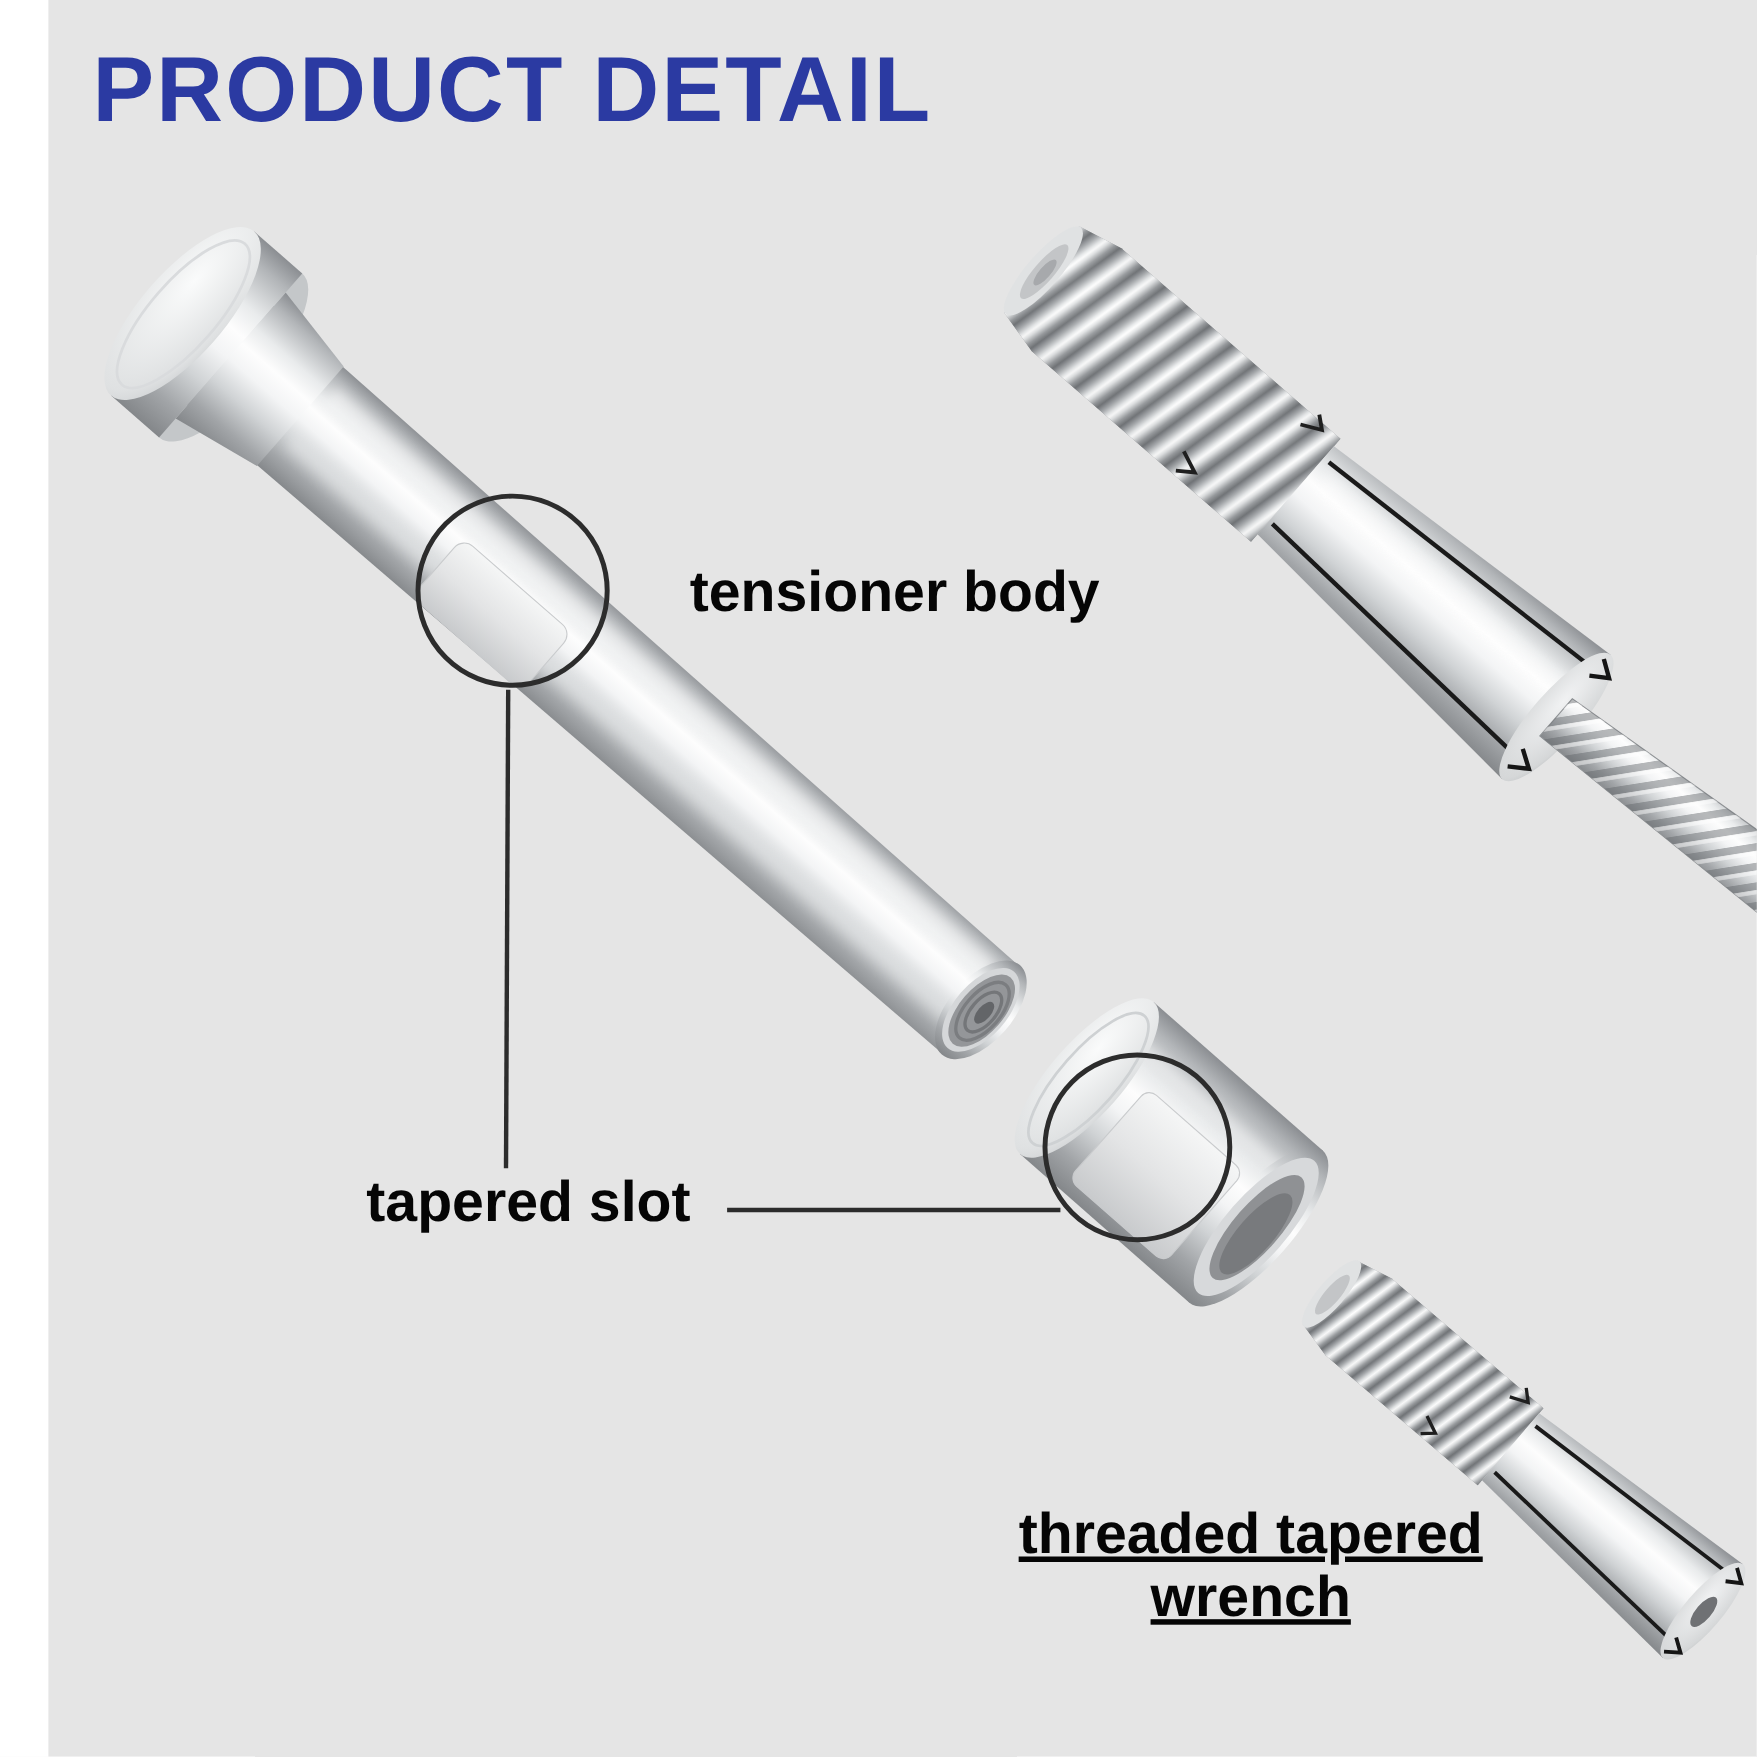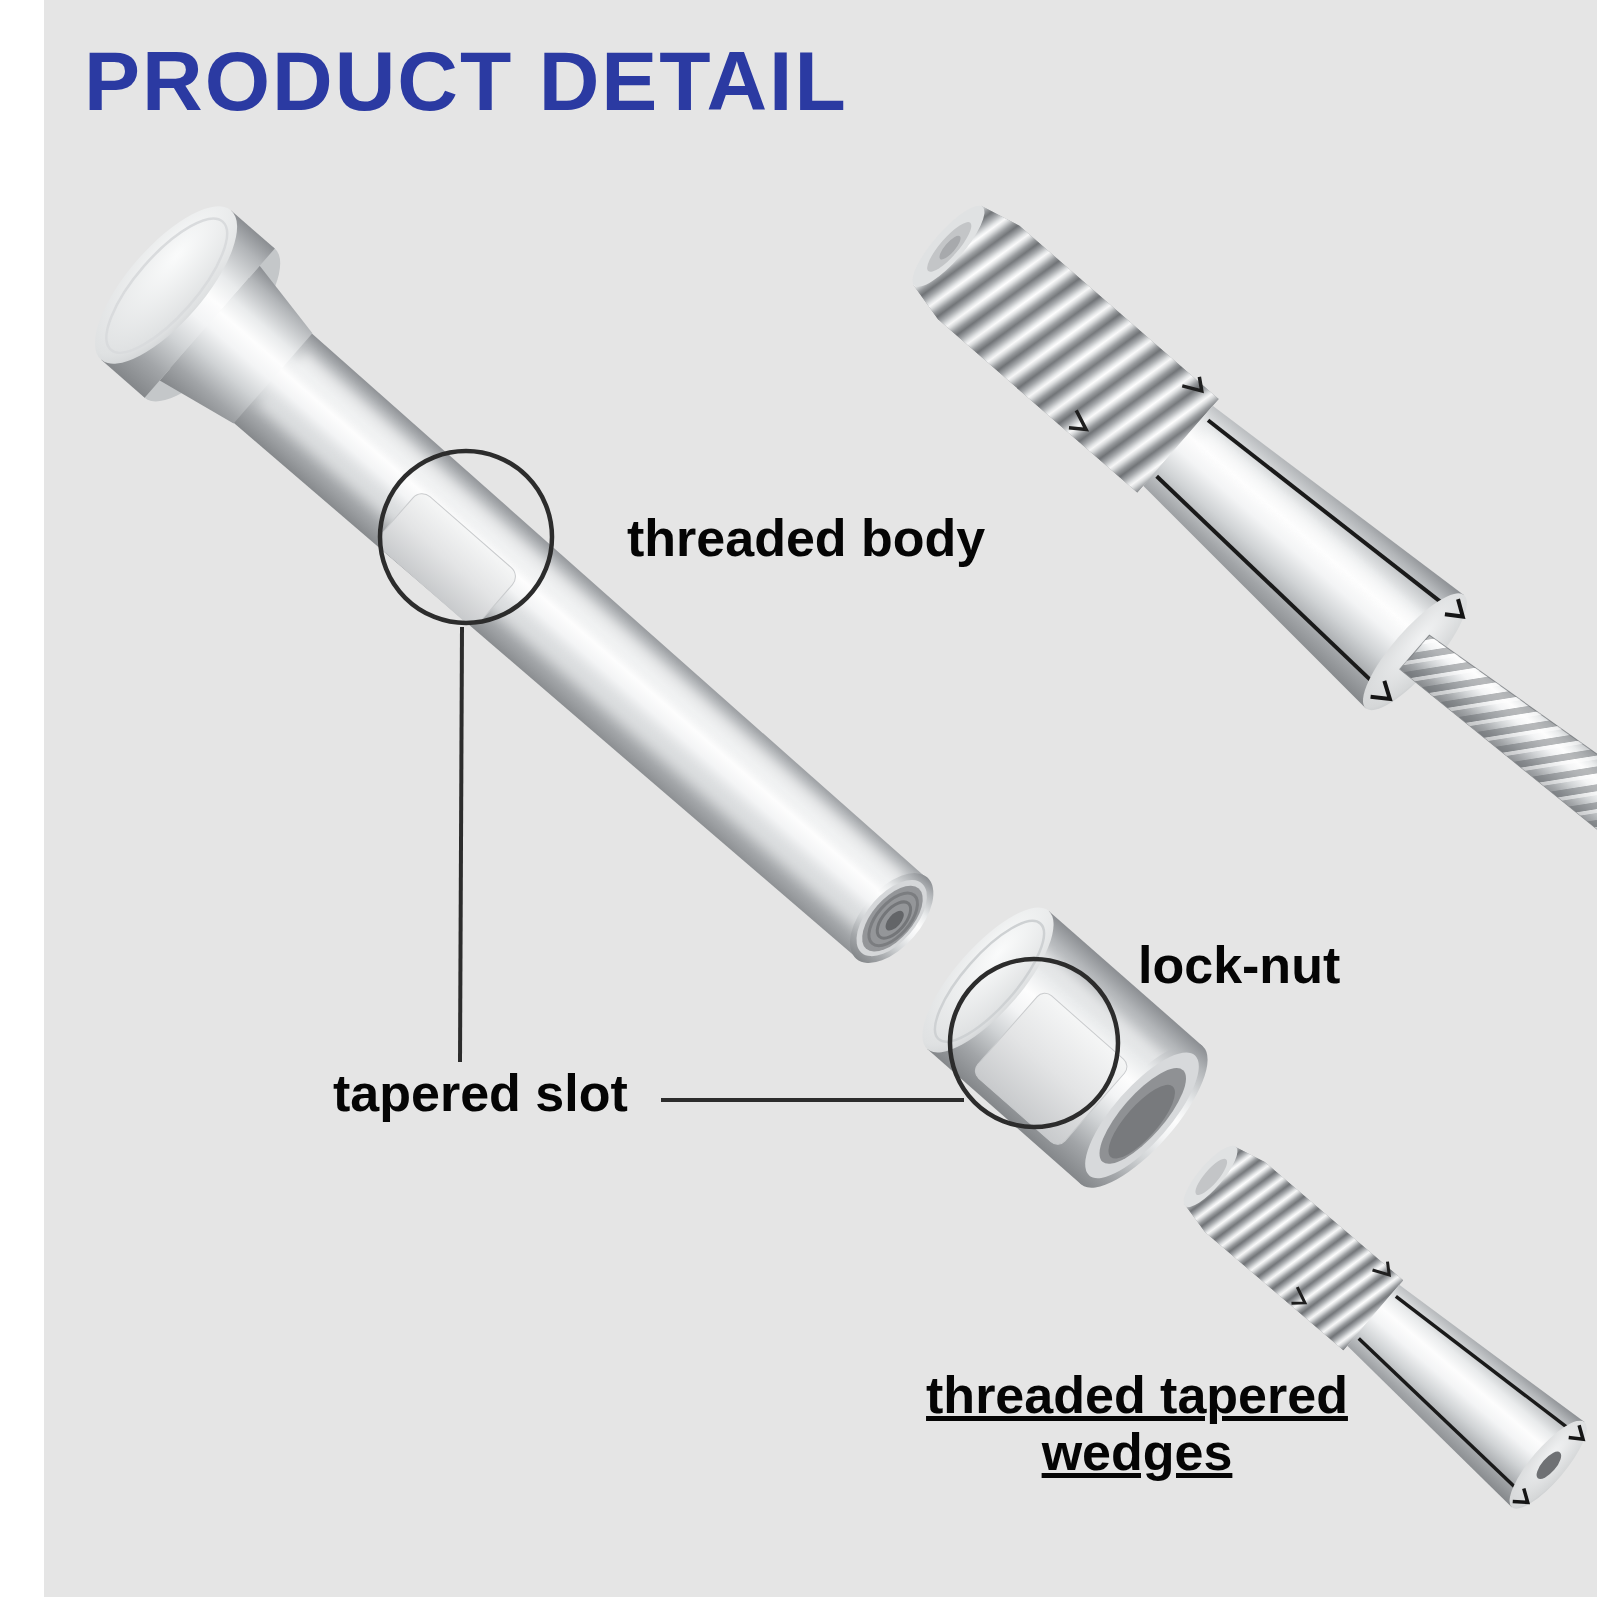--- a/index.html
+++ b/index.html
@@ -154,24 +154,23 @@
     <g stroke="#2c2c2c" fill="none">
       <circle cx="422" cy="537" r="86" stroke-width="4.5"></circle>
       <line x1="418" y1="627" x2="416" y2="1062" stroke-width="4"></line>
       <circle cx="990" cy="1043" r="84" stroke-width="4.5"></circle>
       <line x1="617" y1="1100" x2="920" y2="1100" stroke-width="4"></line>
     </g>
   </svg>
 
   <div class="page-title">PRODUCT DETAIL</div>
 
-  <div class="part-label label-tensioner">threaded body</div>
+  <div class="part-label label-tensioner">tensioner body</div>
 
-  <div class="part-label label-locknut">lock-nut</div>
 
   <div class="part-label label-wrenchslot">tapered slot</div>
 
   <div class="part-label label-wedges">
     <div>threaded tapered</div>
-    <div>wedges</div>
+    <div>wrench</div>
   </div>
 
 </div>
 
 </body></html>

